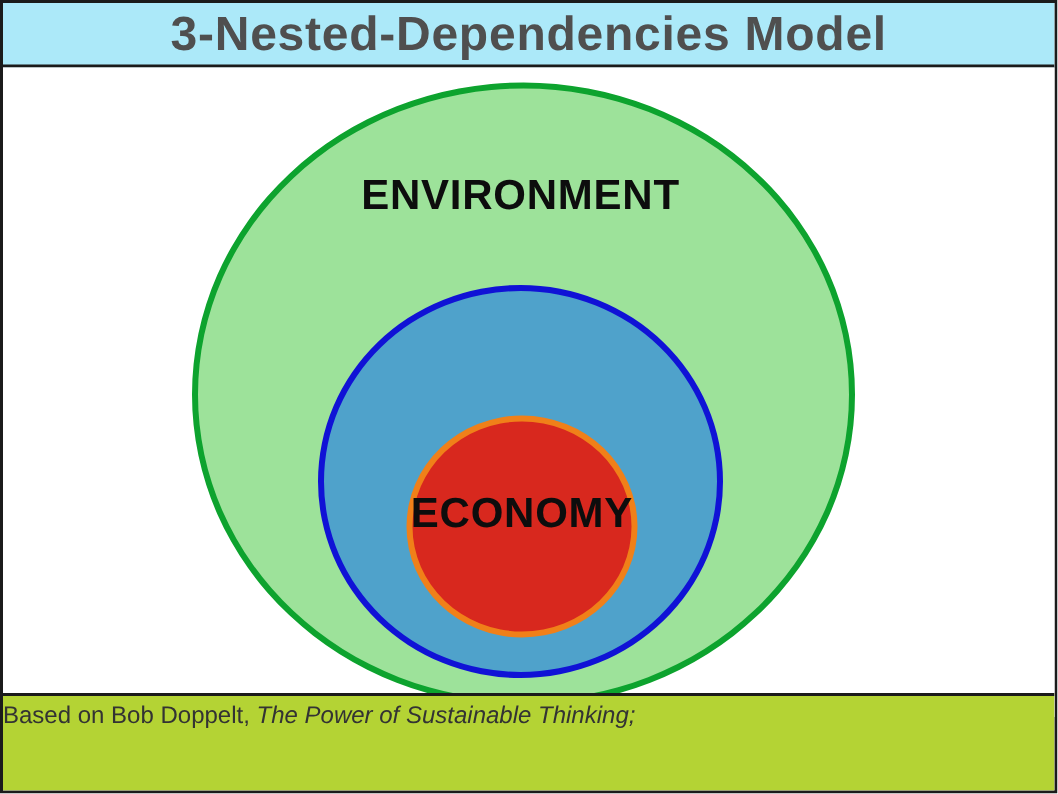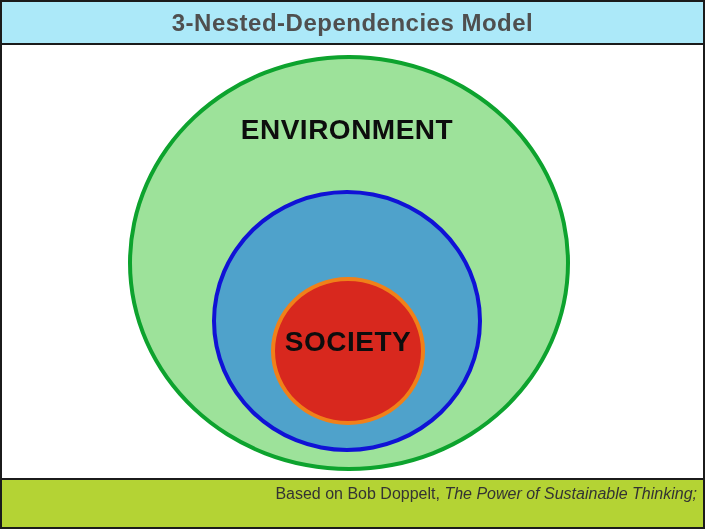--- a/index.html
+++ b/index.html
@@ -21,21 +21,21 @@
     height: 43px;
     box-sizing: border-box;
     background: var(--title-bar-bg, #ace9f9);
     border-bottom: 2px solid var(--border, #1b1b1b);
     display: flex;
     align-items: center;
     justify-content: center;
   }
   .title-bar h1 {
     margin: 0;
-    font-size: 24px;
+    font-size: 32px;
     font-weight: bold;
     letter-spacing: 0.5px;
     color: var(--title-text, #4f4f4f);
   }
   .diagram-area {
     position: relative;
     width: 701px;
     height: 433px;
     background: var(--canvas-bg, #ffffff);
     padding-left: 44px;
@@ -69,25 +69,25 @@
     letter-spacing: 0.5px;
     white-space: nowrap;
     color: var(--label-text, #0d0d0d);
   }
   .label-environment { left: 345px; top: 71px; }
   .label-society     { left: 345px; top: 182px; }
   .label-economy     { left: 346px; top: 283px; }
   .footer {
     position: absolute;
     left: 0; right: 0; bottom: 0;
-    height: 49px;
+    height: 65px;
     box-sizing: border-box;
     background: var(--footer-bg, #b4d334);
     border-top: 2px solid var(--border, #1b1b1b);
-    text-align: right;
+    text-align: left;
     padding: 3px 6px 0 0;
     color: var(--footer-text, #333333);
     font-size: 16px;
     line-height: 21px;
   }
   .footer p { margin: 0; }
   .footer em { font-style: italic; }
 </style>
 </head>
 <body>
@@ -102,21 +102,21 @@
 
     <div class="ellipse environment"></div>
 
     <div class="ellipse society"></div>
 
     <div class="ellipse economy"></div>
 
     <div class="ring-label label-environment">ENVIRONMENT</div>
 
 
-    <div class="ring-label label-economy">SOCIETY</div>
+    <div class="ring-label label-economy">ECONOMY</div>
 
   </main>
 
   <footer class="footer">
     <p>
       <span>Based on Bob Doppelt, </span><em>The Power of Sustainable Thinking;</em>
     </p>
   </footer>
 
 </div>

